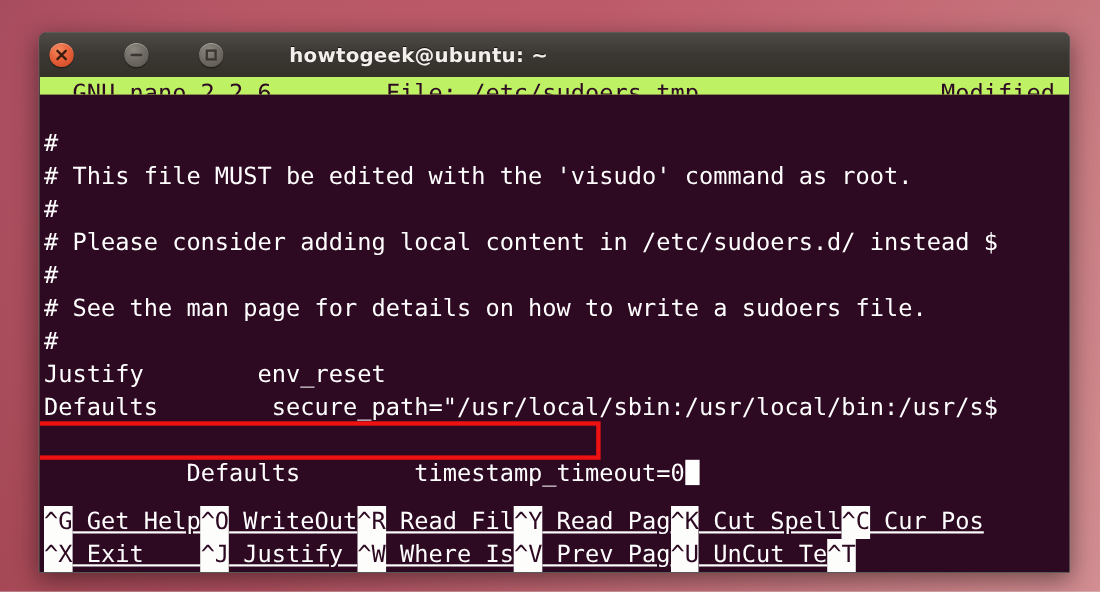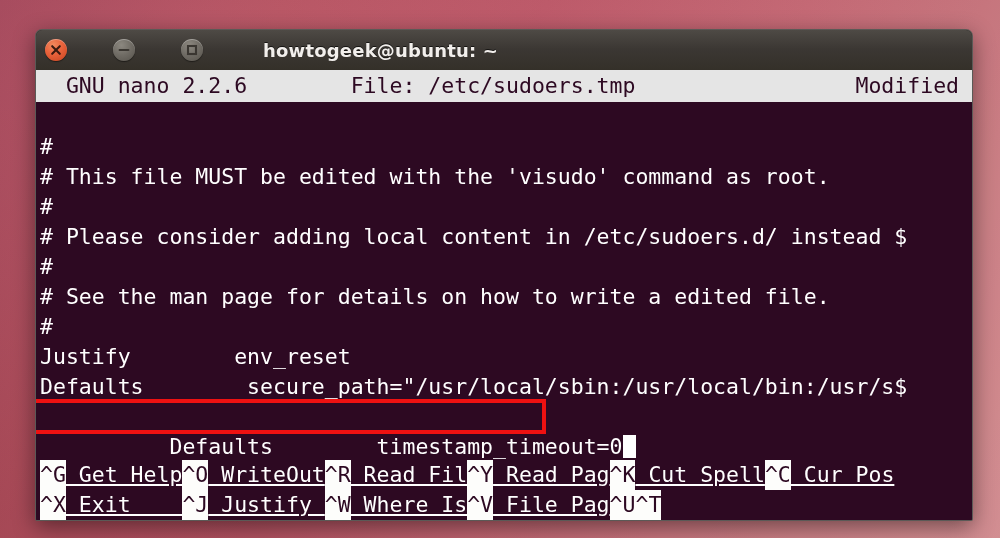--- a/index.html
+++ b/index.html
@@ -98,23 +98,23 @@
     white-space: pre;
     font-family: "DejaVu Sans Mono", monospace;
     font-size: 21.5px;
     letter-spacing: 0px;
     color: #ffffff;
     padding-left: 4px;
     box-sizing: border-box;
   }
 
   #nano-header {
-    background: #e5e5e5;
+    background: #bef264;
     color: #2d0922;
-    height: 32px;
+    height: 16px;
     line-height: 32px;
     font-weight: normal;
     padding-left: 4px;
     white-space: pre;
     font-family: "DejaVu Sans Mono", monospace;
     font-size: 21.5px;
     box-sizing: border-box;
     overflow: hidden;
   }
 
@@ -198,21 +198,21 @@
 
       <div id="nano-header">  GNU nano 2.2.6        File: /etc/sudoers.tmp                 Modified</div>
 
       <div id="edit-area">
         <div class="row"></div>
         <div class="row">#</div>
         <div class="row"># This file MUST be edited with the 'visudo' command as root.</div>
         <div class="row">#</div>
         <div class="row"># Please consider adding local content in /etc/sudoers.d/ instead $</div>
         <div class="row">#</div>
-        <div class="row"># See the man page for details on how to write a edited file.</div>
+        <div class="row"># See the man page for details on how to write a sudoers file.</div>
         <div class="row">#</div>
         <div class="row">Justify        env_reset</div>
         <div class="row">Defaults        secure_path="/usr/local/sbin:/usr/local/bin:/usr/s$</div>
         <div class="row" style="position:relative;">
           <span>Defaults        timestamp_timeout=0</span><span class="cursor-block"></span>
           <span id="highlight-box"></span>
         </div>
         <div class="row"></div>
       </div>
 
@@ -222,21 +222,21 @@
           <span class="help-cell"><span class="kbd">^O</span><span class="kdesc"> WriteOut</span></span>
           <span class="help-cell"><span class="kbd">^R</span><span class="kdesc"> Read Fil</span></span>
           <span class="help-cell"><span class="kbd">^Y</span><span class="kdesc"> Read Pag</span></span>
           <span class="help-cell"><span class="kbd">^K</span><span class="kdesc"> Cut Spell</span></span>
           <span class="help-cell"><span class="kbd">^C</span><span class="kdesc"> Cur Pos</span></span>
         </div>
         <div class="help-row">
           <span class="help-cell"><span class="kbd">^X</span><span class="kdesc"> Exit    </span></span>
           <span class="help-cell"><span class="kbd">^J</span><span class="kdesc"> Justify </span></span>
           <span class="help-cell"><span class="kbd">^W</span><span class="kdesc"> Where Is</span></span>
-          <span class="help-cell"><span class="kbd">^V</span><span class="kdesc"> File Pag</span></span>
-          <span class="help-cell"><span class="kbd">^U</span></span>
+          <span class="help-cell"><span class="kbd">^V</span><span class="kdesc"> Prev Pag</span></span>
+          <span class="help-cell"><span class="kbd">^U</span><span class="kdesc"> UnCut Te</span></span>
           <span class="help-cell"><span class="kbd">^T</span></span>
         </div>
       </div>
 
     </div>
   </div>
 </div>
 
 </body></html>

